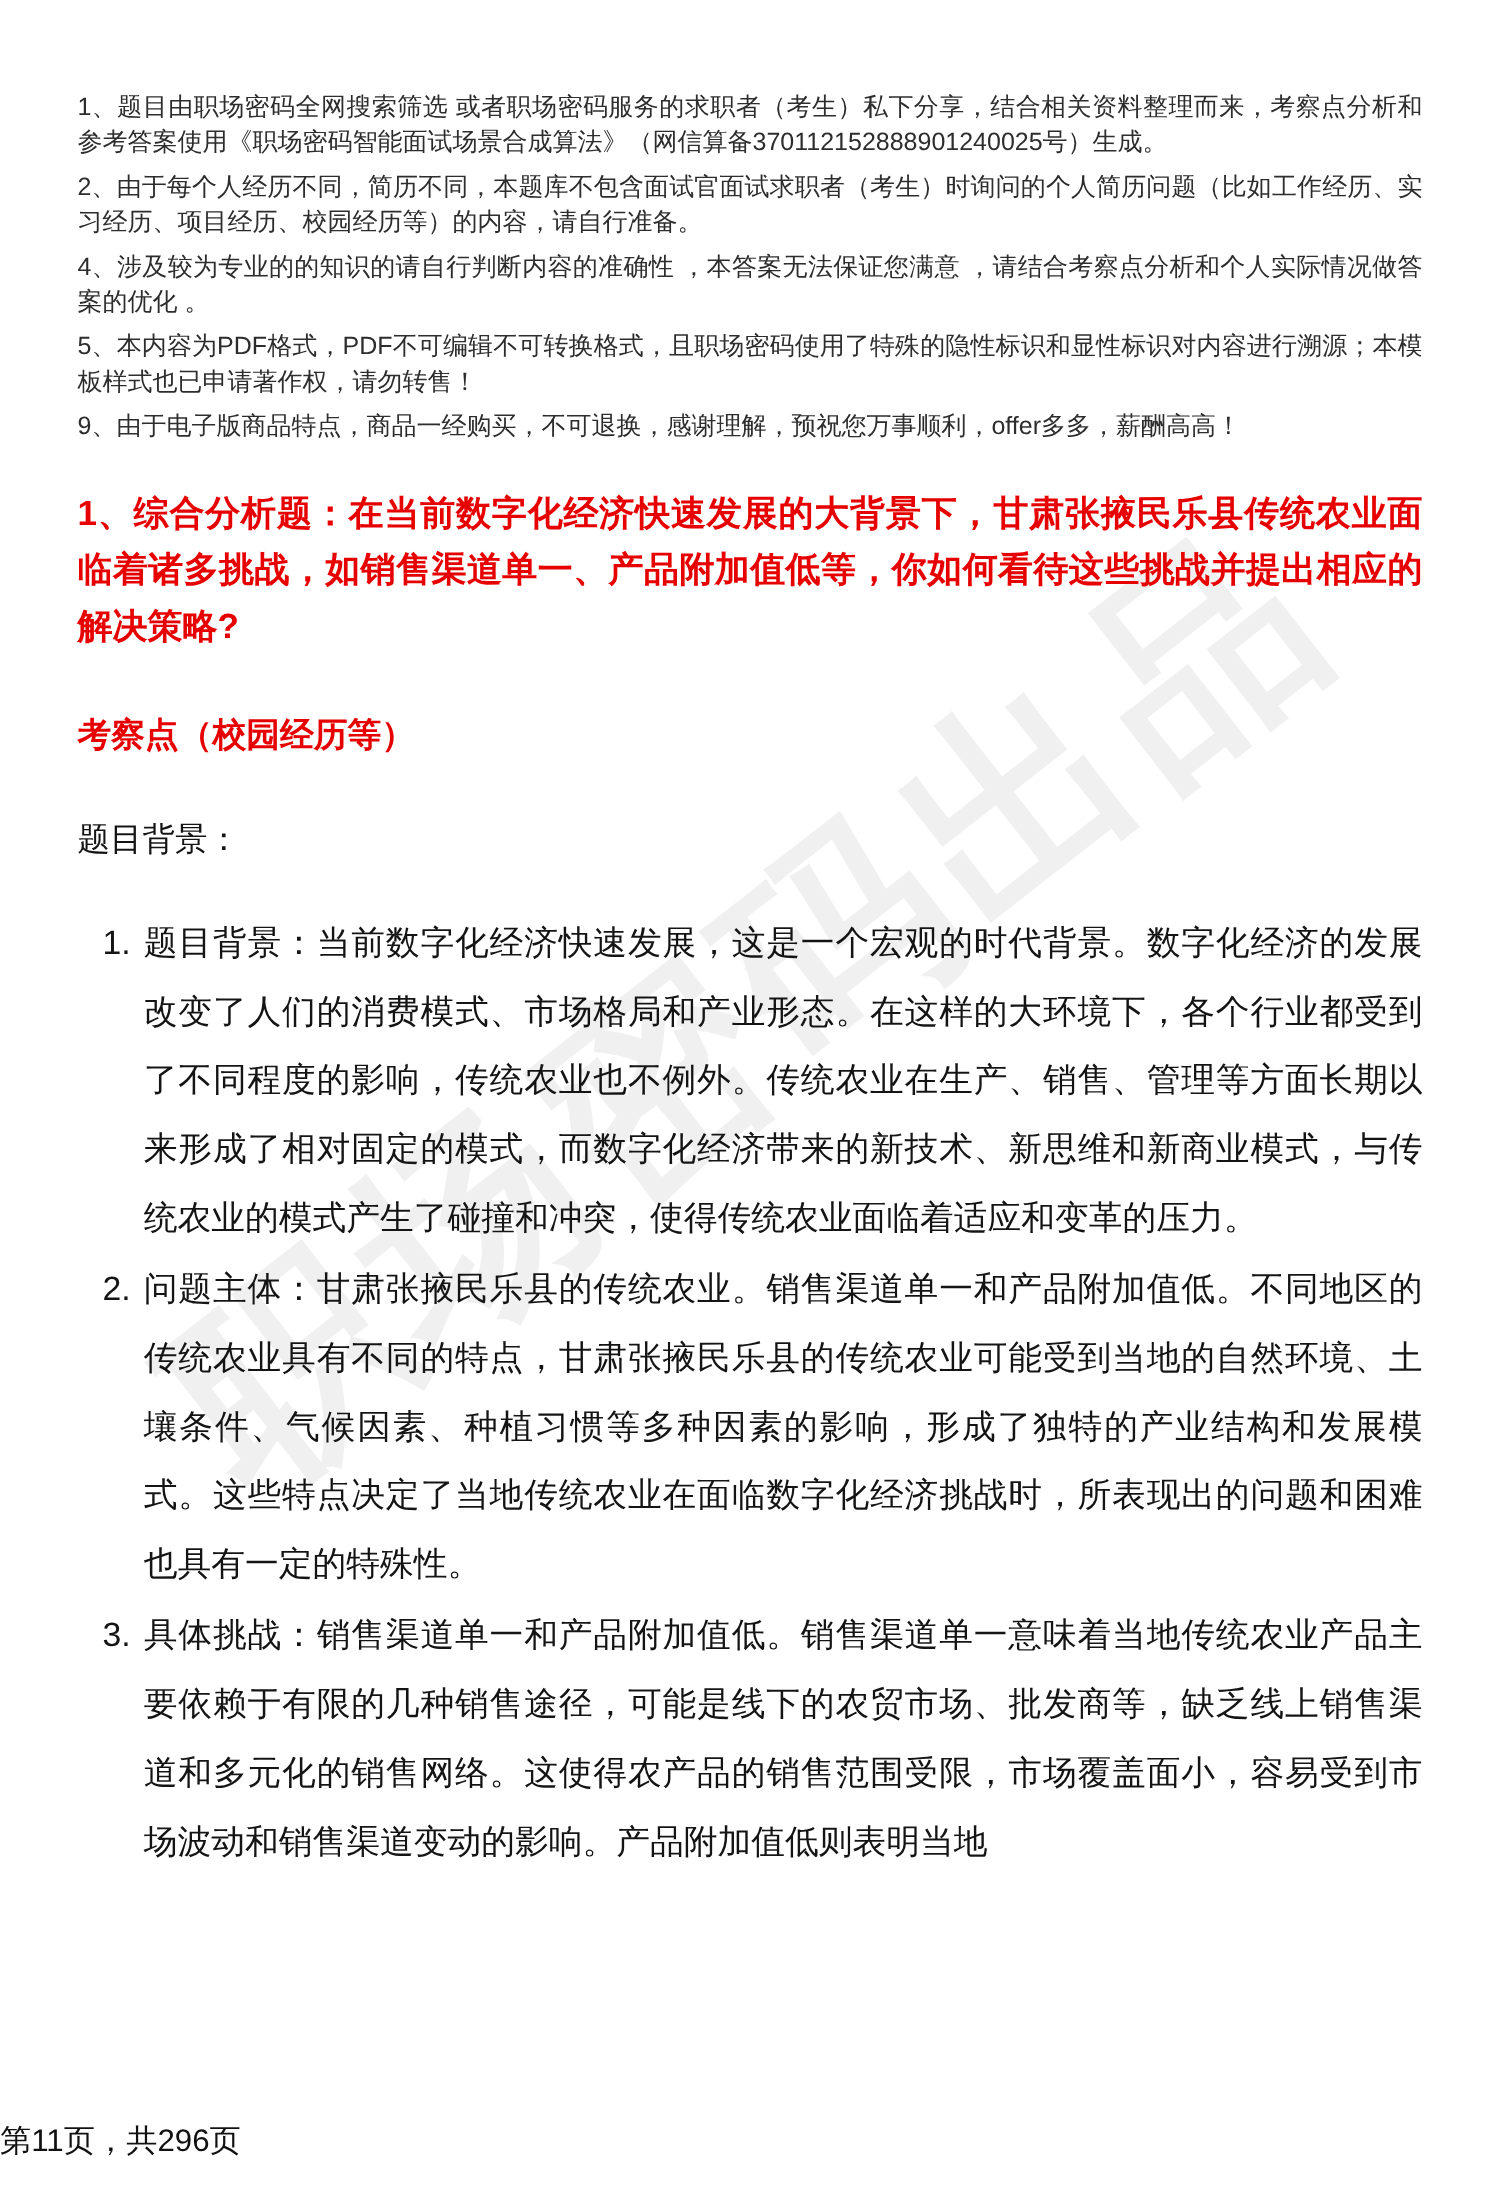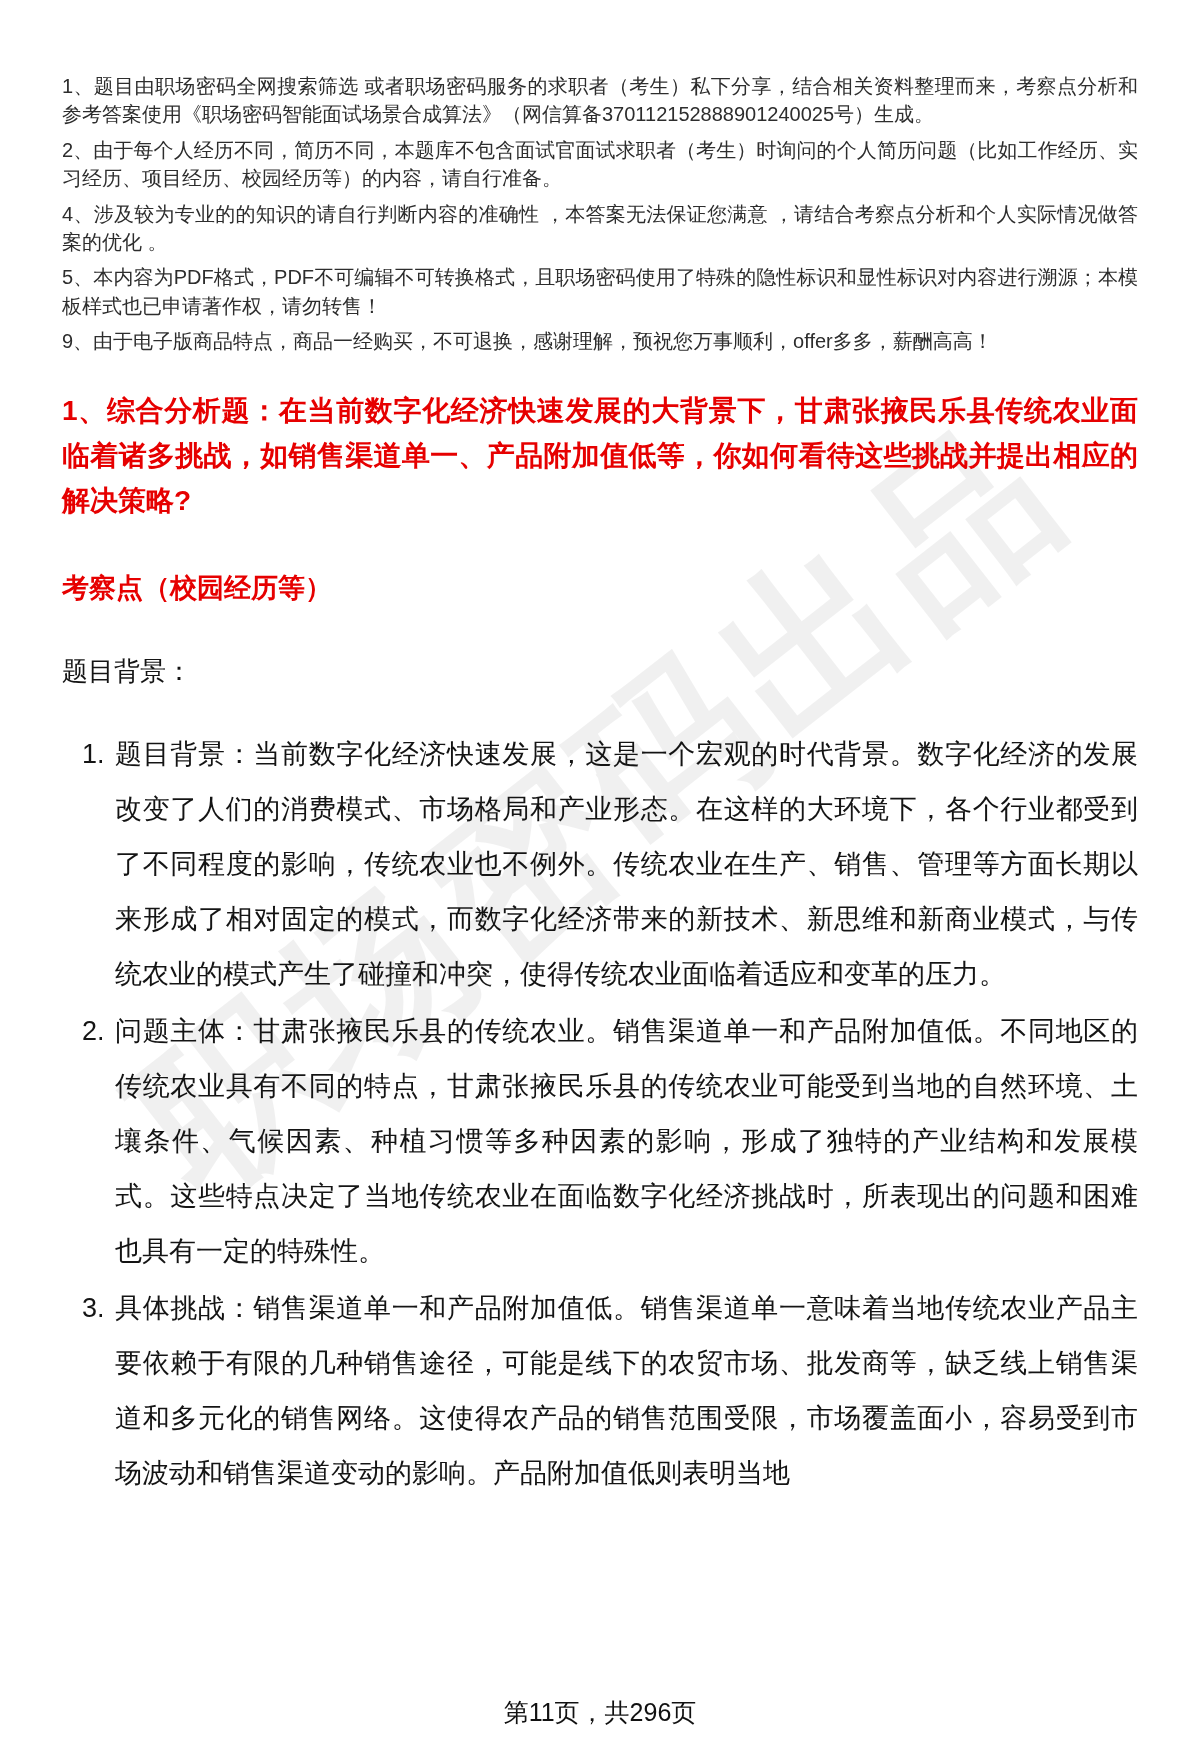--- a/index.html
+++ b/index.html
@@ -82,21 +82,20 @@
     color: rgba(0, 0, 0, 0.06);
     pointer-events: none;
     user-select: none;
   }
   .footer {
     position: absolute;
     z-index: 2;
     bottom: 26px;
     left: 0;
     width: 100%;
-    text-align: center;
     font-size: 25px;
     color: #111111;
   }
 </style>
 </head>
 <body>
 
 <div class="page">
 
   <div class="watermark">职场密码出品</div>

